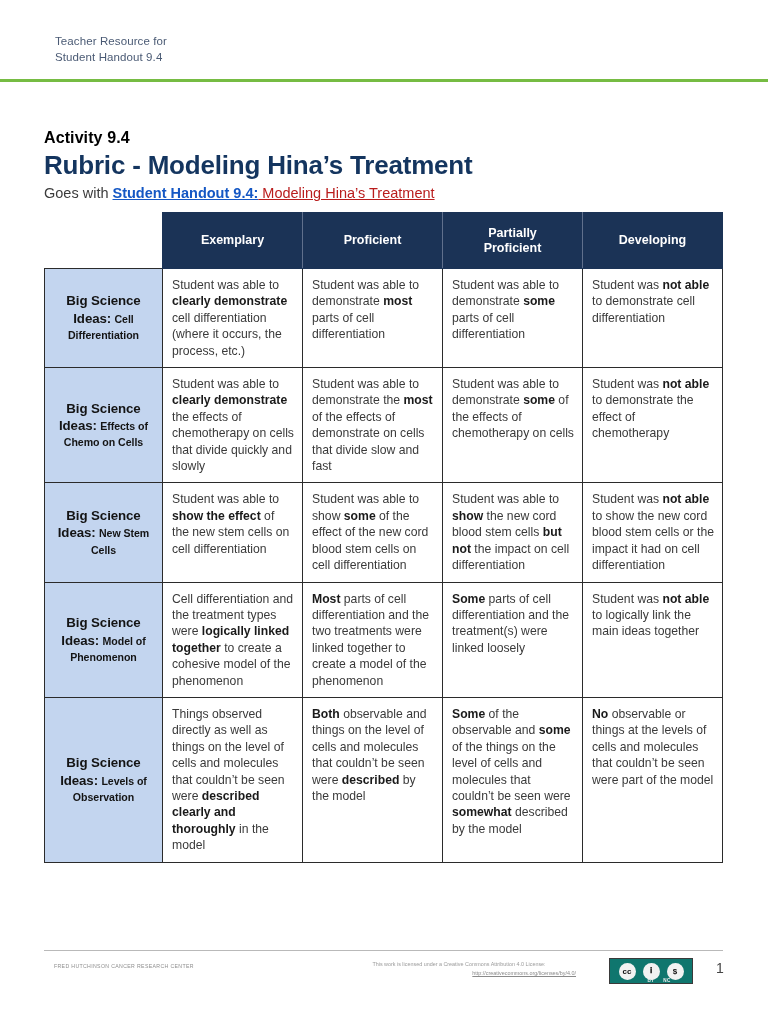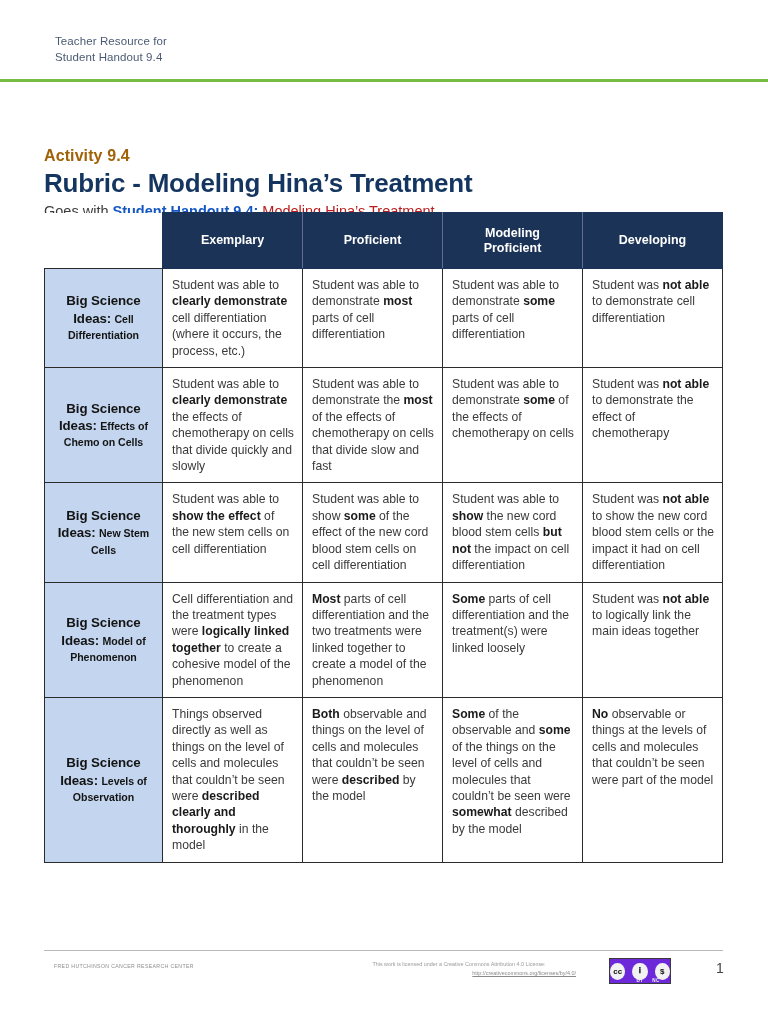--- a/index.html
+++ b/index.html
@@ -33,24 +33,23 @@
     background: #76bc43;
   }
 
   
   .title-block {
     padding: 30px 0 0 44px;
   }
   .activity-label {
     font-size: 16px;
     font-weight: bold;
-    color: #a16207;
+    color: #000000;
     letter-spacing: .1px;
     line-height: 20px;
-    margin-top: 18px;
   }
   .main-title {
     font-size: 26px;
     font-weight: bold;
     color: #14355f;
     line-height: 32px;
     letter-spacing: -.2px;
     margin-top: 1px;
   }
   .goes-with {
@@ -175,23 +174,23 @@
     display: block;
     text-align: right;
     color: #8a8a8a;
     text-decoration: underline;
     padding-right: 8px;
   }
   .cc-badge {
     position: absolute;
     left: 565px;
     top: 0px;
-    width: 62px;
+    width: 84px;
     height: 26px;
-    background: #6d28d9;
+    background: #0f766e;
     border: 1px solid #3a3a3a;
     display: flex;
     align-items: center;
     justify-content: center;
     gap: 7px;
   }
   .cc-circ {
     width: 17px; height: 17px;
     border-radius: 50%;
     background: #f2f2f2;
@@ -248,36 +247,36 @@
         <col class="c-col">
         <col class="c-col">
         <col class="c-col">
         <col class="c-col">
     </colgroup>
     <thead>
       <tr>
         <th class="corner"></th>
         <th class="hcell first">Exemplary</th>
         <th class="hcell">Proficient</th>
-        <th class="hcell">Modeling Proficient</th>
+        <th class="hcell">Partially Proficient</th>
         <th class="hcell last">Developing</th>
       </tr>
     </thead>
     <tbody id="rubric-body">
         <tr>
           <td class="label"><span class="lbl-main">Big Science Ideas:</span> <span class="lbl-sub">Cell Differentiation</span></td>
           <td><span>Student was able to </span><b>clearly demonstrate</b><span> cell differentiation (where it occurs, the process, etc.)</span></td>
           <td><span>Student was able to demonstrate </span><b>most</b><span> parts of cell differentiation</span></td>
           <td><span>Student was able to demonstrate </span><b>some</b><span> parts of cell differentiation</span></td>
           <td><span>Student was </span><b>not able</b><span> to demonstrate cell differentiation</span></td>
         </tr>
         <tr>
           <td class="label"><span class="lbl-main">Big Science Ideas:</span> <span class="lbl-sub">Effects of Chemo on Cells</span></td>
           <td><span>Student was able to </span><b>clearly demonstrate</b><span> the effects of chemotherapy on cells that divide quickly and slowly</span></td>
-          <td><span>Student was able to demonstrate the </span><b>most</b><span> of the effects of chemotherapy on cells that divide slow and fast</span></td>
+          <td><span>Student was able to demonstrate the </span><b>most</b><span> of the effects of demonstrate on cells that divide slow and fast</span></td>
           <td><span>Student was able to demonstrate </span><b>some</b><span> of the effects of chemotherapy on cells</span></td>
           <td><span>Student was </span><b>not able</b><span> to demonstrate the effect of chemotherapy</span></td>
         </tr>
         <tr>
           <td class="label"><span class="lbl-main">Big Science Ideas:</span> <span class="lbl-sub">New Stem Cells</span></td>
           <td><span>Student was able to </span><b>show the effect</b><span> of the new stem cells on cell differentiation</span></td>
           <td><span>Student was able to show </span><b>some</b><span> of the effect of the new cord blood stem cells on cell differentiation</span></td>
           <td><span>Student was able to </span><b>show</b><span> the new cord blood stem cells </span><b>but not</b><span> the impact on cell differentiation</span></td>
           <td><span>Student was </span><b>not able</b><span> to show the new cord blood stem cells or the impact it had on cell differentiation</span></td>
         </tr>

